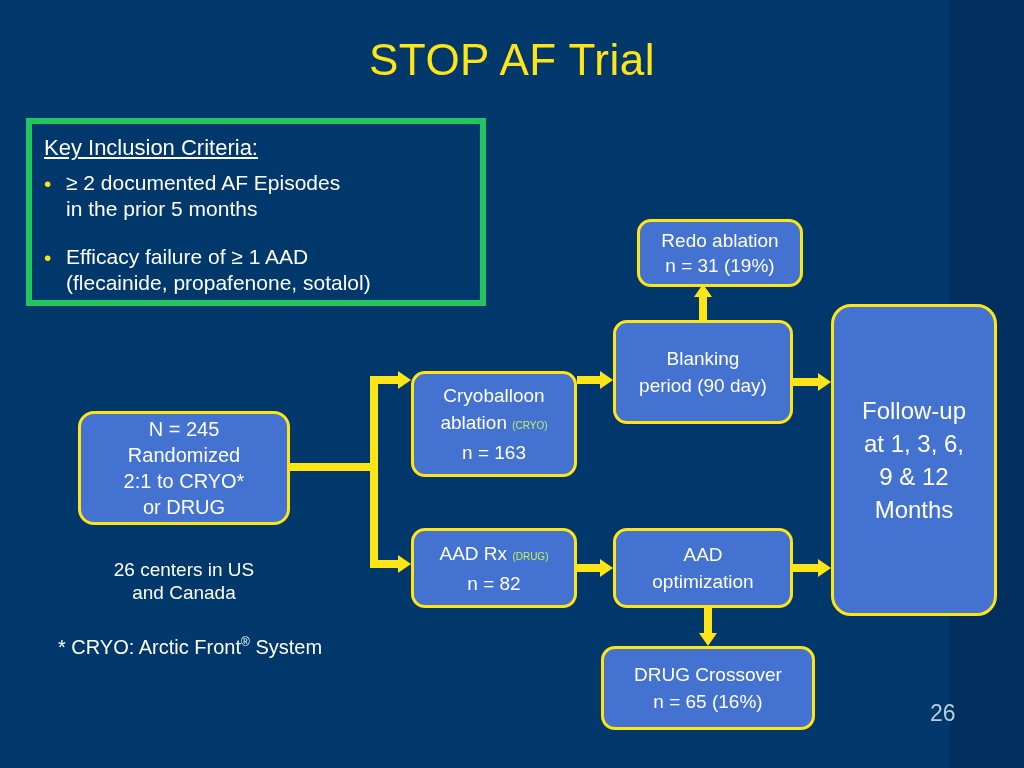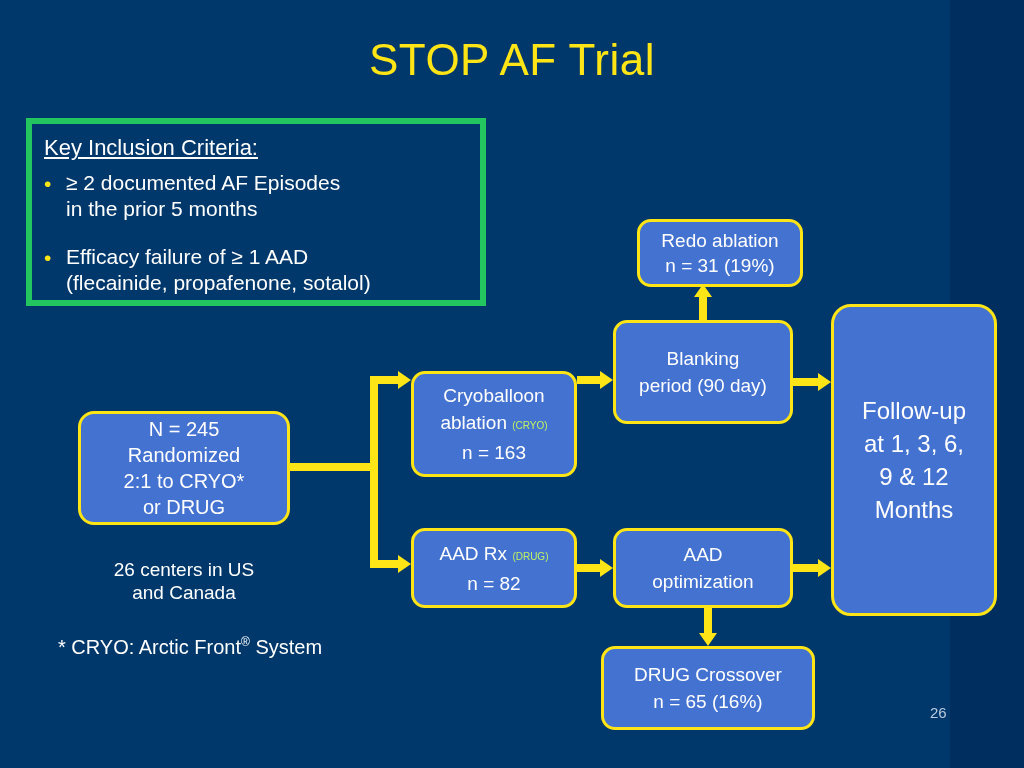--- a/index.html
+++ b/index.html
@@ -185,21 +185,21 @@
     font-size: 20px;
     line-height: 35px;
     white-space: nowrap;
   }
   #footnote sup { font-size: 12px; vertical-align: super; }
   #page-number {
     position: absolute;
     left: 930px;
     top: 702px;
     color: #b9cbe0;
-    font-size: 15px;
+    font-size: 23px;
     line-height: 22px;
   }
 </style>
 </head>
 <body>
 
 <div id="slide">
 
   <div id="title">STOP AF Trial</div>
 

